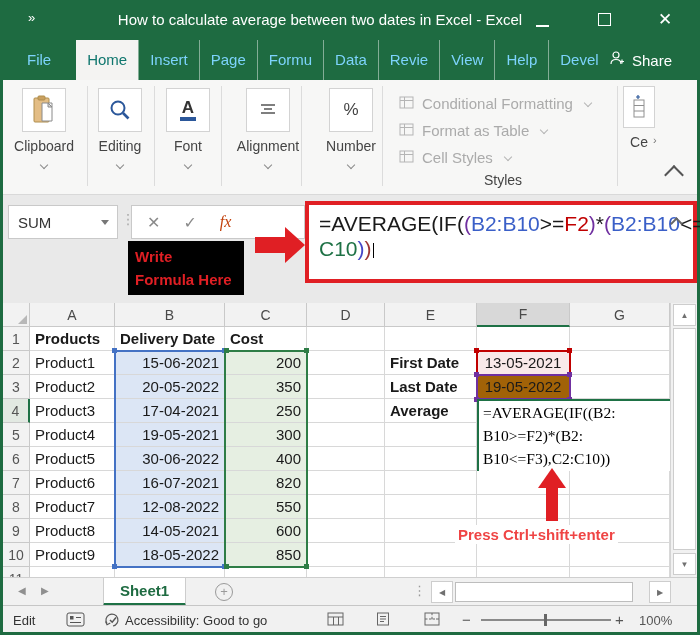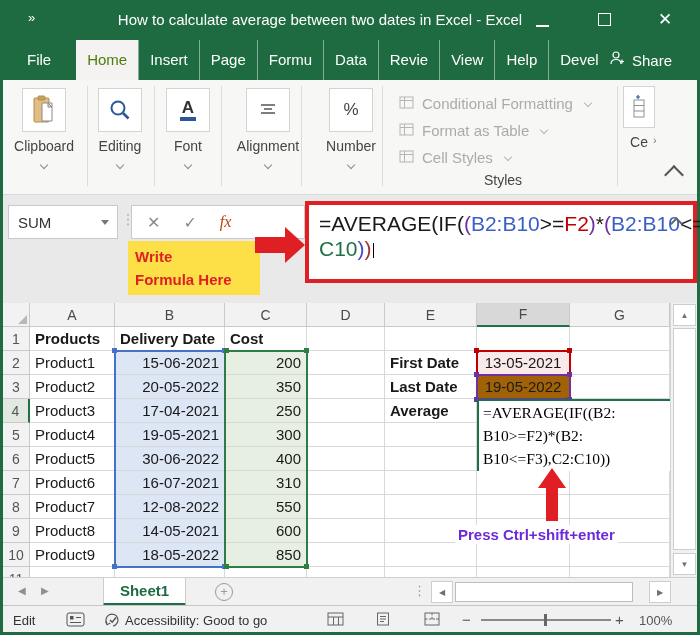--- a/index.html
+++ b/index.html
@@ -10,23 +10,23 @@
   
   .titlebar{left:0;top:0;width:700px;height:40px;color:#fff}
   .qat{left:28px;top:10px;font-size:13px;color:#fff;letter-spacing:-2px}
   .wtitle{left:0;top:11px;width:640px;text-align:center;font-size:15px;color:#fff}
   .btn-min{left:536px;top:25px;width:13px;height:2px;background:#fff}
   .btn-max{left:598px;top:13px;width:13px;height:13px;border:1.5px solid #fff}
   .btn-close{left:658px;top:9px;font-size:17px;color:#fff}
 
   
   .tabrow{left:0;top:40px;width:700px;height:40px;display:flex;align-items:stretch;padding-left:16px}
-  .mtab{color:#ffffff;font-size:15px;line-height:40px;padding:0 11px;position:relative}
+  .mtab{color:#7dd3fc;font-size:15px;line-height:40px;padding:0 11px;position:relative}
   .mtab.sep{border-left:1px solid rgba(255,255,255,.45)}
-  .mtab.active{background:#f4f3f2;color:#4d7c0f}
+  .mtab.active{background:#f4f3f2;color:#0f766e}
   .mtab:first-child{margin-right:14px}
   .tellme{display:flex;align-items:center;gap:7px;color:#fff;font-size:15px;margin-left:14px}
   .share{position:absolute;right:28px;top:0;height:40px;display:flex;align-items:center;gap:6px;color:#fff;font-size:15px}
 
   
   .ribbon{left:3px;top:80px;width:694px;height:115px;background:#f7f7f6;border-bottom:1px solid #d9d9d9}
   .rsep{position:absolute;top:6px;width:1px;height:100px;background:#dcdcdc}
   .rgroup{position:absolute;top:8px;text-align:center}
   .gbox{width:44px;height:44px;background:#fff;border:1px solid #d3d3d3;margin:0 auto;display:flex;align-items:center;justify-content:center}
   .glabel{font-size:14px;color:#444;margin-top:6px;white-space:nowrap}
@@ -51,21 +51,21 @@
   .fxbar{left:128px;top:10px;width:174px;height:34px;background:#fff;border:1px solid #c9c9c9;display:flex;align-items:center;gap:23px;padding-left:15px}
   .icon-x{color:#8a8a8a;font-size:16px}
   .icon-check{color:#8a8a8a;font-size:16px}
   .icon-fx{font-family:"Liberation Serif",serif;font-style:italic;font-size:16px;color:#c2410c}
   .redbox{left:302px;top:6px;width:392px;height:82px;background:#fff;border:4px solid #e01f24}
   .fml{position:absolute;left:10px;top:6px;font-size:21px;line-height:25px;white-space:nowrap}
   .seg-k{color:#1a1a1a}.seg-p{color:#7030a0}.seg-b{color:#3a5fc8}.seg-r{color:#c00000}
   .seg-v{color:#7030a0}.seg-g{color:#1e7145}.seg-p2{color:#4547c8}.seg-r2{color:#9c3434}
   .cursor{display:inline-block;width:1px;height:15px;background:#000;vertical-align:-2px;margin-left:1px}
   .fb-expand{position:absolute;right:12px;top:14px;width:9px;height:9px;border-top:2px solid #666;border-left:2px solid #666;transform:rotate(45deg)}
-  .writebox{left:125px;top:46px;width:132px;height:54px;background:#fde047;padding:4px 0 0 7px}
+  .writebox{left:125px;top:46px;width:116px;height:54px;background:#000000;padding:4px 0 0 7px}
   .writebox div{color:#e01f24;font-weight:bold;font-size:15px;line-height:23px}
   .arrow-right{left:252px;top:32px;width:50px;height:36px}
   .ar-shaft{position:absolute;left:0;top:10px;width:30px;height:16px;background:#e01f24}
   .ar-head{position:absolute;left:30px;top:0;width:0;height:0;border-top:18px solid transparent;border-bottom:18px solid transparent;border-left:20px solid #e01f24}
 
   
   .sheet{left:3px;top:303px;width:667px;height:274px;background:#fff;overflow:hidden}
   .hdr-row{display:flex;height:24px}
   .corner{width:27px;height:24px;background:#f2f2f2;border-right:1px solid #c9c9c9;border-bottom:1px solid #c9c9c9;position:relative}
   .corner:after{content:"";position:absolute;right:2px;bottom:2px;border-bottom:9px solid #b8b8b8;border-left:9px solid transparent}
@@ -87,21 +87,21 @@
   .rb-c{left:221px;top:47px;width:84px;height:218px;border:2px solid #2e7d46}
   .rb-f2{left:473px;top:47px;width:95px;height:26px;border:2px solid #c00000}
   .rb-f3{left:473px;top:71px;width:95px;height:26px;border:2px solid #7030a0}
   .hndl{position:absolute;width:5px;height:5px}
   .h-blue{background:#4472c4}.h-green{background:#2e7d46}.h-red{background:#c00000}.h-purple{background:#7030a0}
   .f4box{left:474px;top:96px;width:193px;height:72px;background:#fff;border-top:2px solid #1e7145;border-left:2px solid #1e7145;padding-left:4px}
   .f4box div{font-family:"Liberation Serif",serif;font-size:15.5px;line-height:23px;color:#000;white-space:nowrap}
   .arrow-up{left:535px;top:165px;width:28px;height:55px}
   .au-head{position:absolute;left:0;top:0;width:0;height:0;border-left:14px solid transparent;border-right:14px solid transparent;border-bottom:20px solid #e01f24}
   .au-shaft{position:absolute;left:8px;top:19px;width:12px;height:34px;background:#e01f24}
-  .presskeys{left:452px;top:222px;background:#fff;color:#6d28d9;font-weight:bold;font-size:15px;padding:1px 3px;white-space:nowrap}
+  .presskeys{left:452px;top:222px;background:#fff;color:#ef4444;font-weight:bold;font-size:15px;padding:1px 3px;white-space:nowrap}
 
   
   .vscroll{left:670px;top:303px;width:27px;height:274px;background:#f1f1f1;border-left:1px solid #d4d4d4}
   .sbtn{position:absolute;background:#fff;border:1px solid #cdcdcd;display:flex;align-items:center;justify-content:center;color:#707070;font-size:8px}
   .vs-up{left:2px;top:1px;width:23px;height:22px}
   .vs-down{left:2px;top:250px;width:23px;height:22px}
   .vs-thumb{position:absolute;left:2px;top:25px;width:23px;height:222px;background:#fff;border:1px solid #cdcdcd}
 
   
   .tabbar{left:3px;top:577px;width:694px;height:28px;background:#f1f1f1;border-top:1px solid #cfcfcf}
@@ -361,21 +361,21 @@
           <div class="cell cC num fill-green">400</div>
           <div class="cell cD"></div>
           <div class="cell cE"></div>
           <div class="cell cF"></div>
           <div class="cell cG"></div>
         </div>
         <div class="grid-row">
           <div class="row-hdr">7</div>
           <div class="cell cA">Product6</div>
           <div class="cell cB num fill-blue">16-07-2021</div>
-          <div class="cell cC num fill-green">310</div>
+          <div class="cell cC num fill-green">820</div>
           <div class="cell cD"></div>
           <div class="cell cE"></div>
           <div class="cell cF"></div>
           <div class="cell cG"></div>
         </div>
         <div class="grid-row">
           <div class="row-hdr">8</div>
           <div class="cell cA">Product7</div>
           <div class="cell cB num fill-blue">12-08-2022</div>
           <div class="cell cC num fill-green">550</div>

